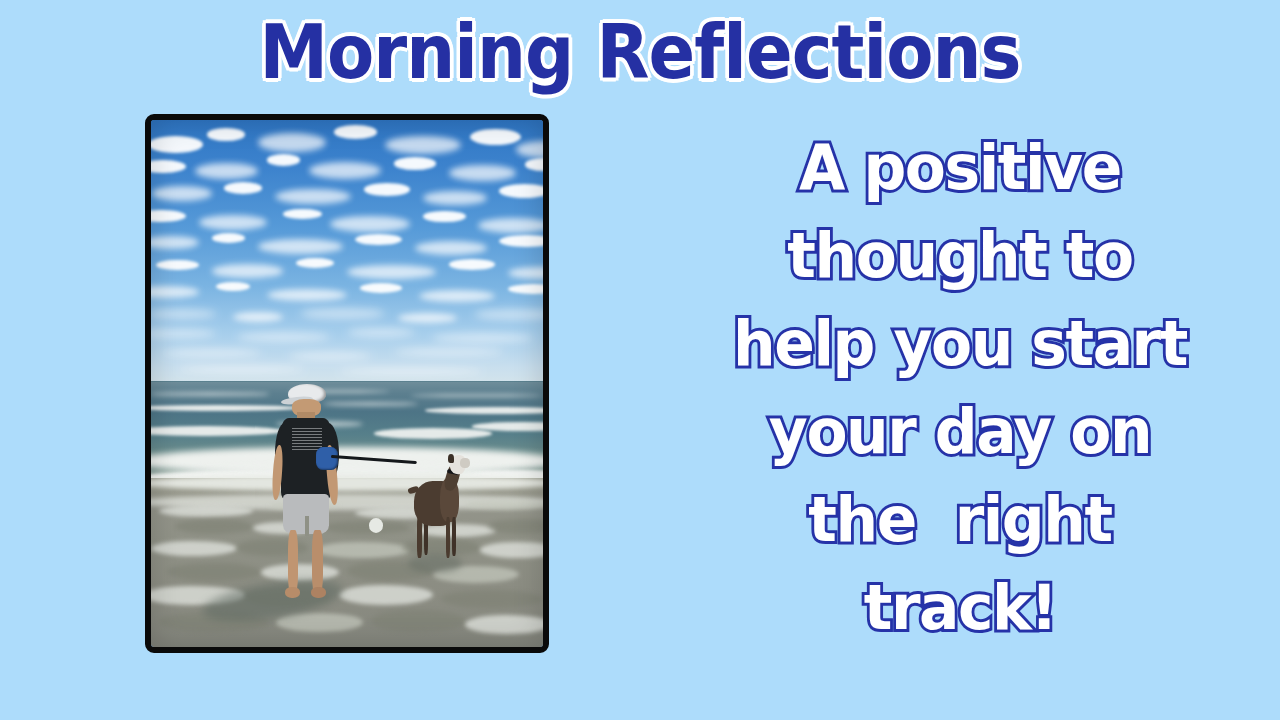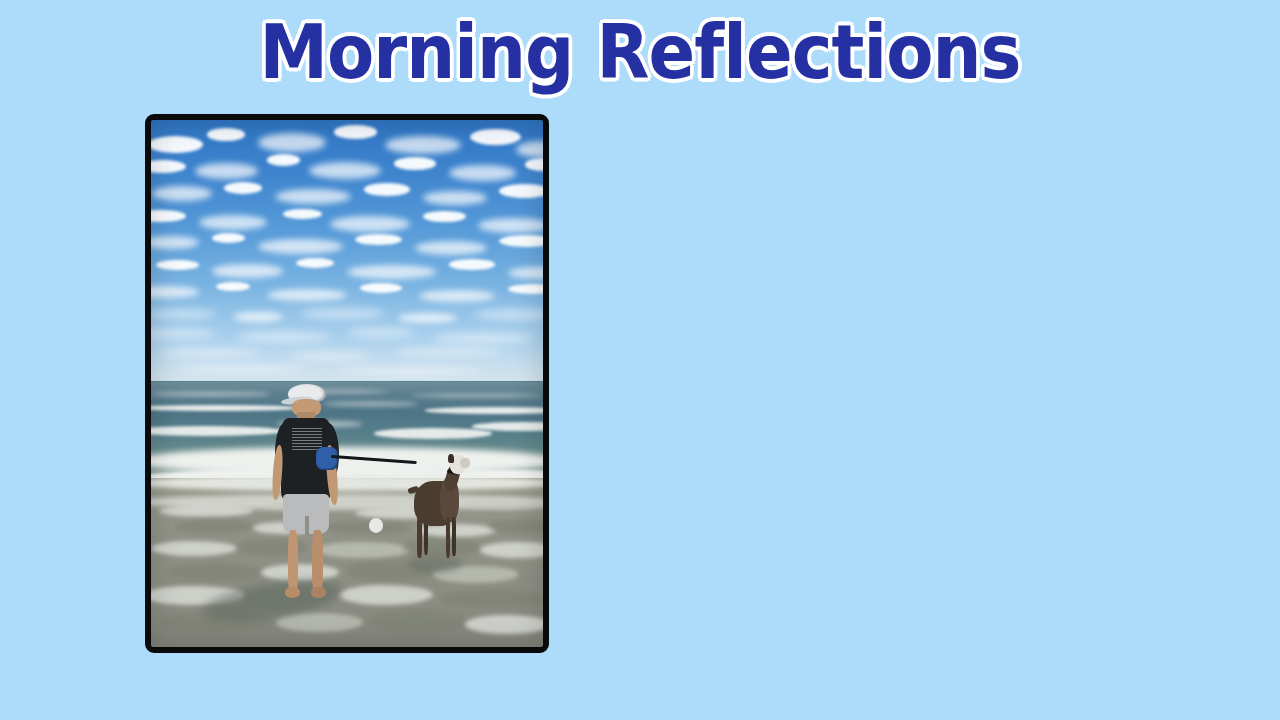--- a/index.html
+++ b/index.html
@@ -617,14 +617,22 @@
         <div class="d-collar"></div>
         <div class="d-head"></div>
         <div class="d-muzzle"></div>
         <div class="d-ear"></div>
       </div>
 
       <div class="photo-vignette"></div>
     </div>
   </div>
 
+  <div id="quote">
+    <span class="qline">A positive</span>
+    <span class="qline">thought to</span>
+    <span class="qline">help you start</span>
+    <span class="qline">your day on</span>
+    <span class="qline">the  right</span>
+    <span class="qline">track!</span>
+  </div>
 
 </div>
 
 </body></html>

